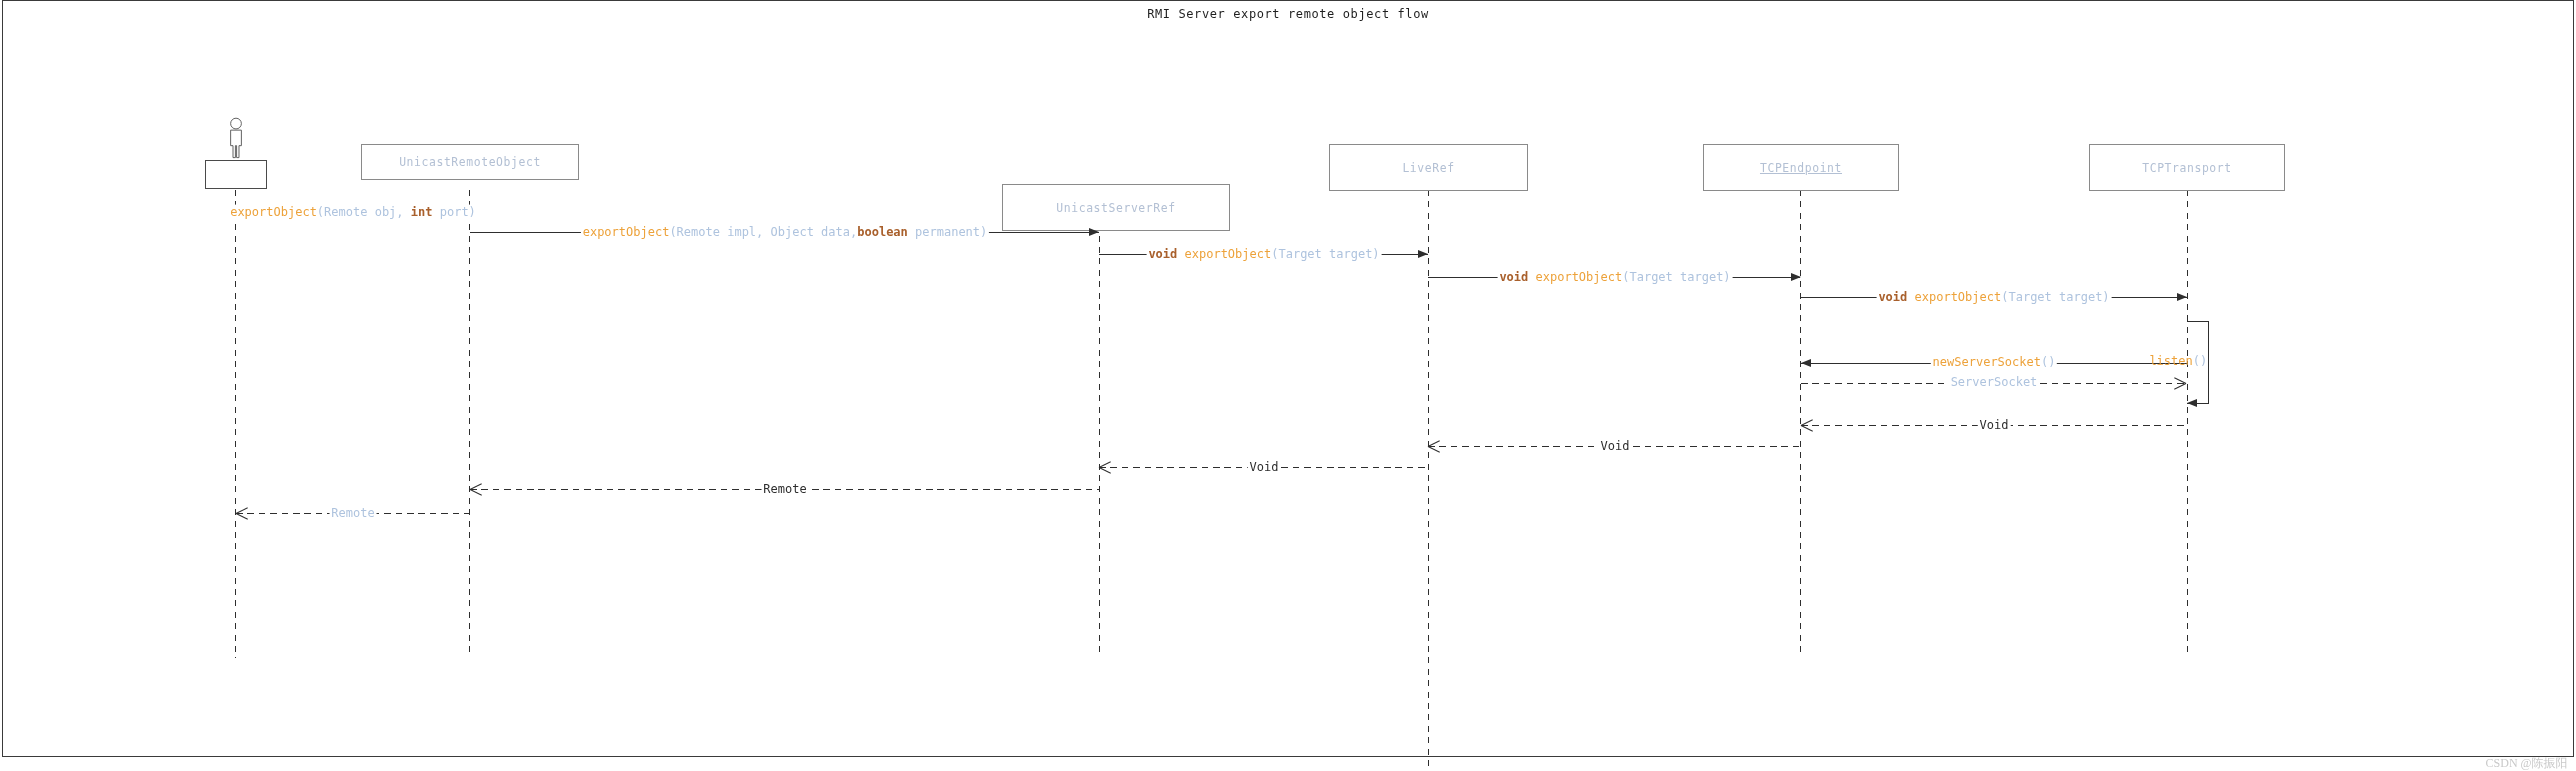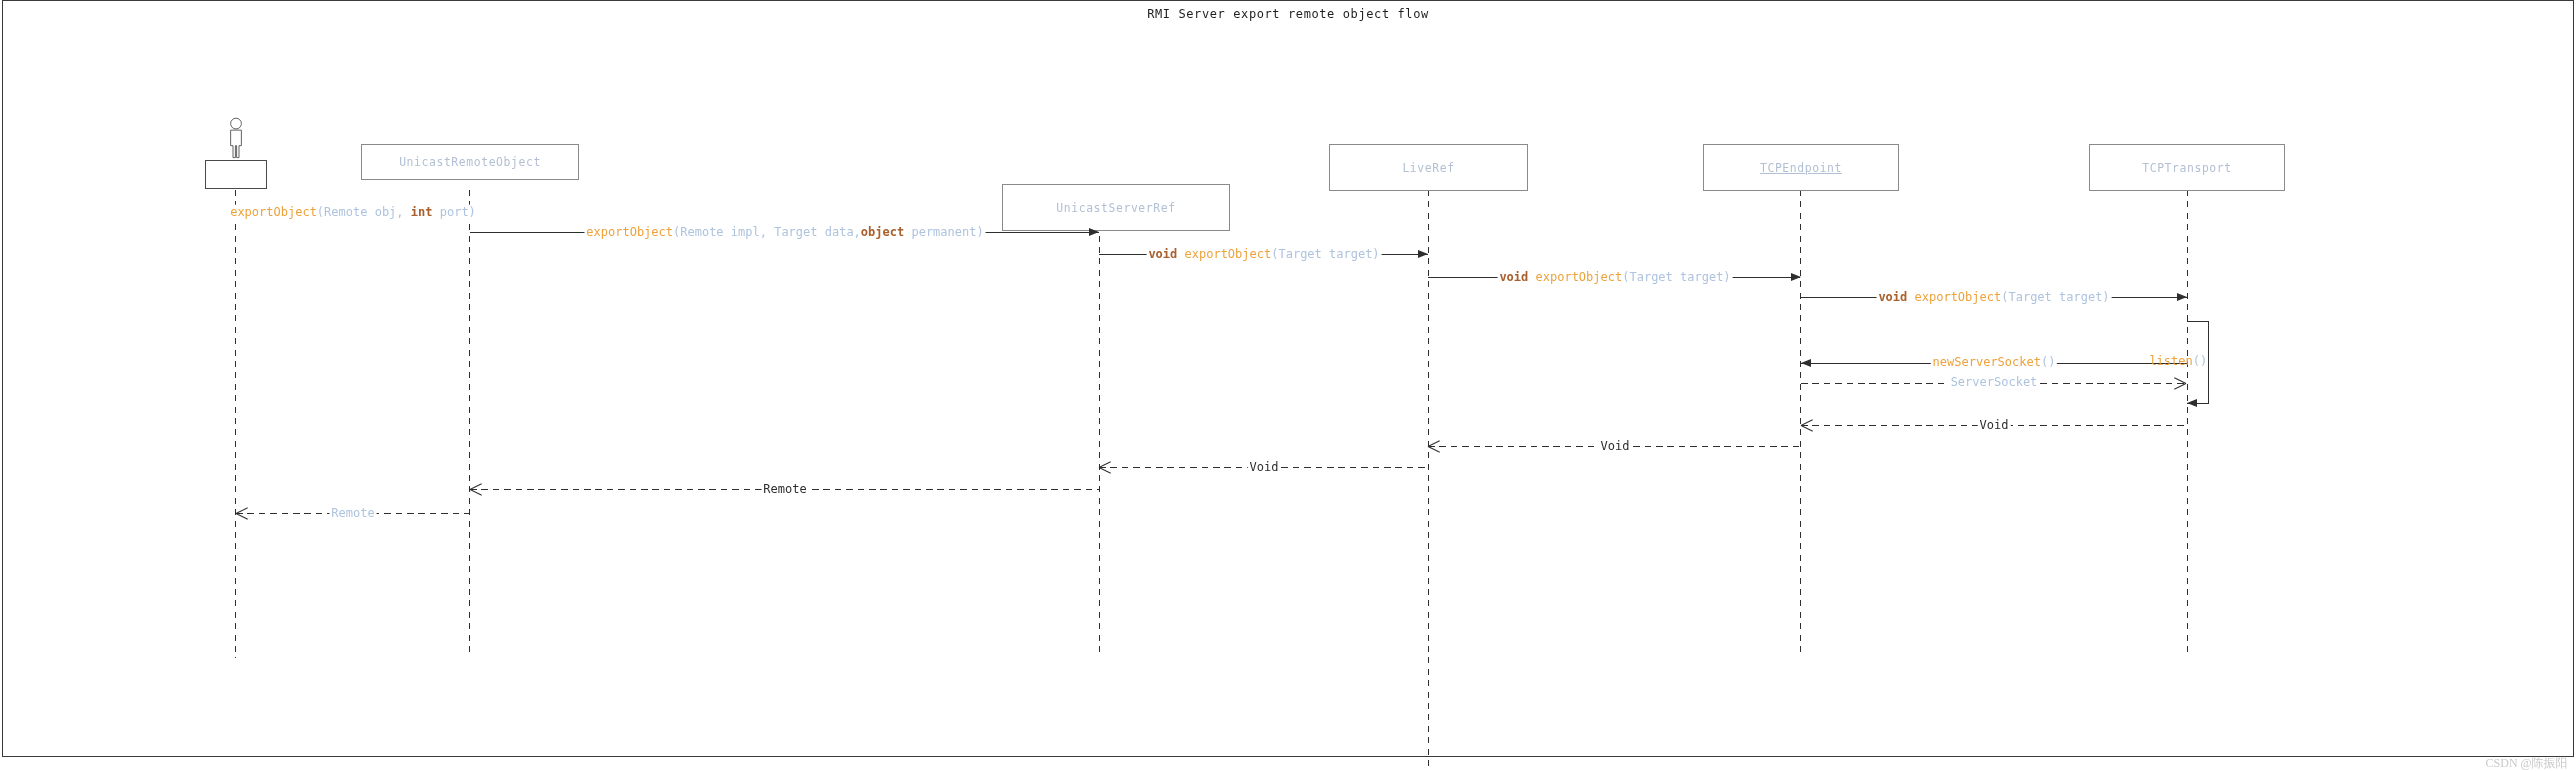--- a/index.html
+++ b/index.html
@@ -107,21 +107,21 @@
       </div>
       <div class="lifeline" style="left: 2187px; top: 190px; height: 467px;"></div>
       <div class="participant-box" style="left: 2089px; top: 144px; width: 196px; height: 47px;">
         <span>TCPTransport</span>
       </div>
       <div class="msg-line" style="left: 236px; top: 212px; width: 234px;"></div>
       <div class="head-filled-right" style="left: 460px; top: 208px;"></div>
       <div class="msg-label" style="left: 353px; top: 213px;"><span style="color: rgb(237, 162, 58);">exportObject</span><span style="color: rgb(174, 195, 222);">(Remote obj, </span><span class="seg-keyword" style="color: rgb(169, 96, 44);">int</span><span style="color: rgb(174, 195, 222);"> port)</span></div>
       <div class="msg-line" style="left: 470px; top: 232px; width: 629px;"></div>
       <div class="head-filled-right" style="left: 1089px; top: 228px;"></div>
-      <div class="msg-label" style="left: 785px; top: 233px;"><span style="color: rgb(237, 162, 58);">exportObject</span><span style="color: rgb(174, 195, 222);">(Remote impl, Target data,</span><span class="seg-keyword" style="color: rgb(169, 96, 44);">object</span><span style="color: rgb(174, 195, 222);"> permanent)</span></div>
+      <div class="msg-label" style="left: 785px; top: 233px;"><span style="color: rgb(237, 162, 58);">exportObject</span><span style="color: rgb(174, 195, 222);">(Remote impl, Object data,</span><span class="seg-keyword" style="color: rgb(169, 96, 44);">boolean</span><span style="color: rgb(174, 195, 222);"> permanent)</span></div>
       <div class="msg-line" style="left: 1099px; top: 254px; width: 329px;"></div>
       <div class="head-filled-right" style="left: 1418px; top: 250px;"></div>
       <div class="msg-label" style="left: 1264px; top: 255px;"><span class="seg-keyword" style="color: rgb(169, 96, 44);">void </span><span style="color: rgb(237, 162, 58);">exportObject</span><span style="color: rgb(174, 195, 222);">(Target target)</span></div>
       <div class="msg-line" style="left: 1428px; top: 277px; width: 372px;"></div>
       <div class="head-filled-right" style="left: 1791px; top: 273px;"></div>
       <div class="msg-label" style="left: 1615px; top: 278px;"><span class="seg-keyword" style="color: rgb(169, 96, 44);">void </span><span style="color: rgb(237, 162, 58);">exportObject</span><span style="color: rgb(174, 195, 222);">(Target target)</span></div>
       <div class="msg-line" style="left: 1801px; top: 297px; width: 387px;"></div>
       <div class="head-filled-right" style="left: 2177px; top: 293px;"></div>
       <div class="msg-label" style="left: 1994px; top: 298px;"><span class="seg-keyword" style="color: rgb(169, 96, 44);">void </span><span style="color: rgb(237, 162, 58);">exportObject</span><span style="color: rgb(174, 195, 222);">(Target target)</span></div>
       <div class="msg-line" style="left: 1801px; top: 363px; width: 387px;"></div>

